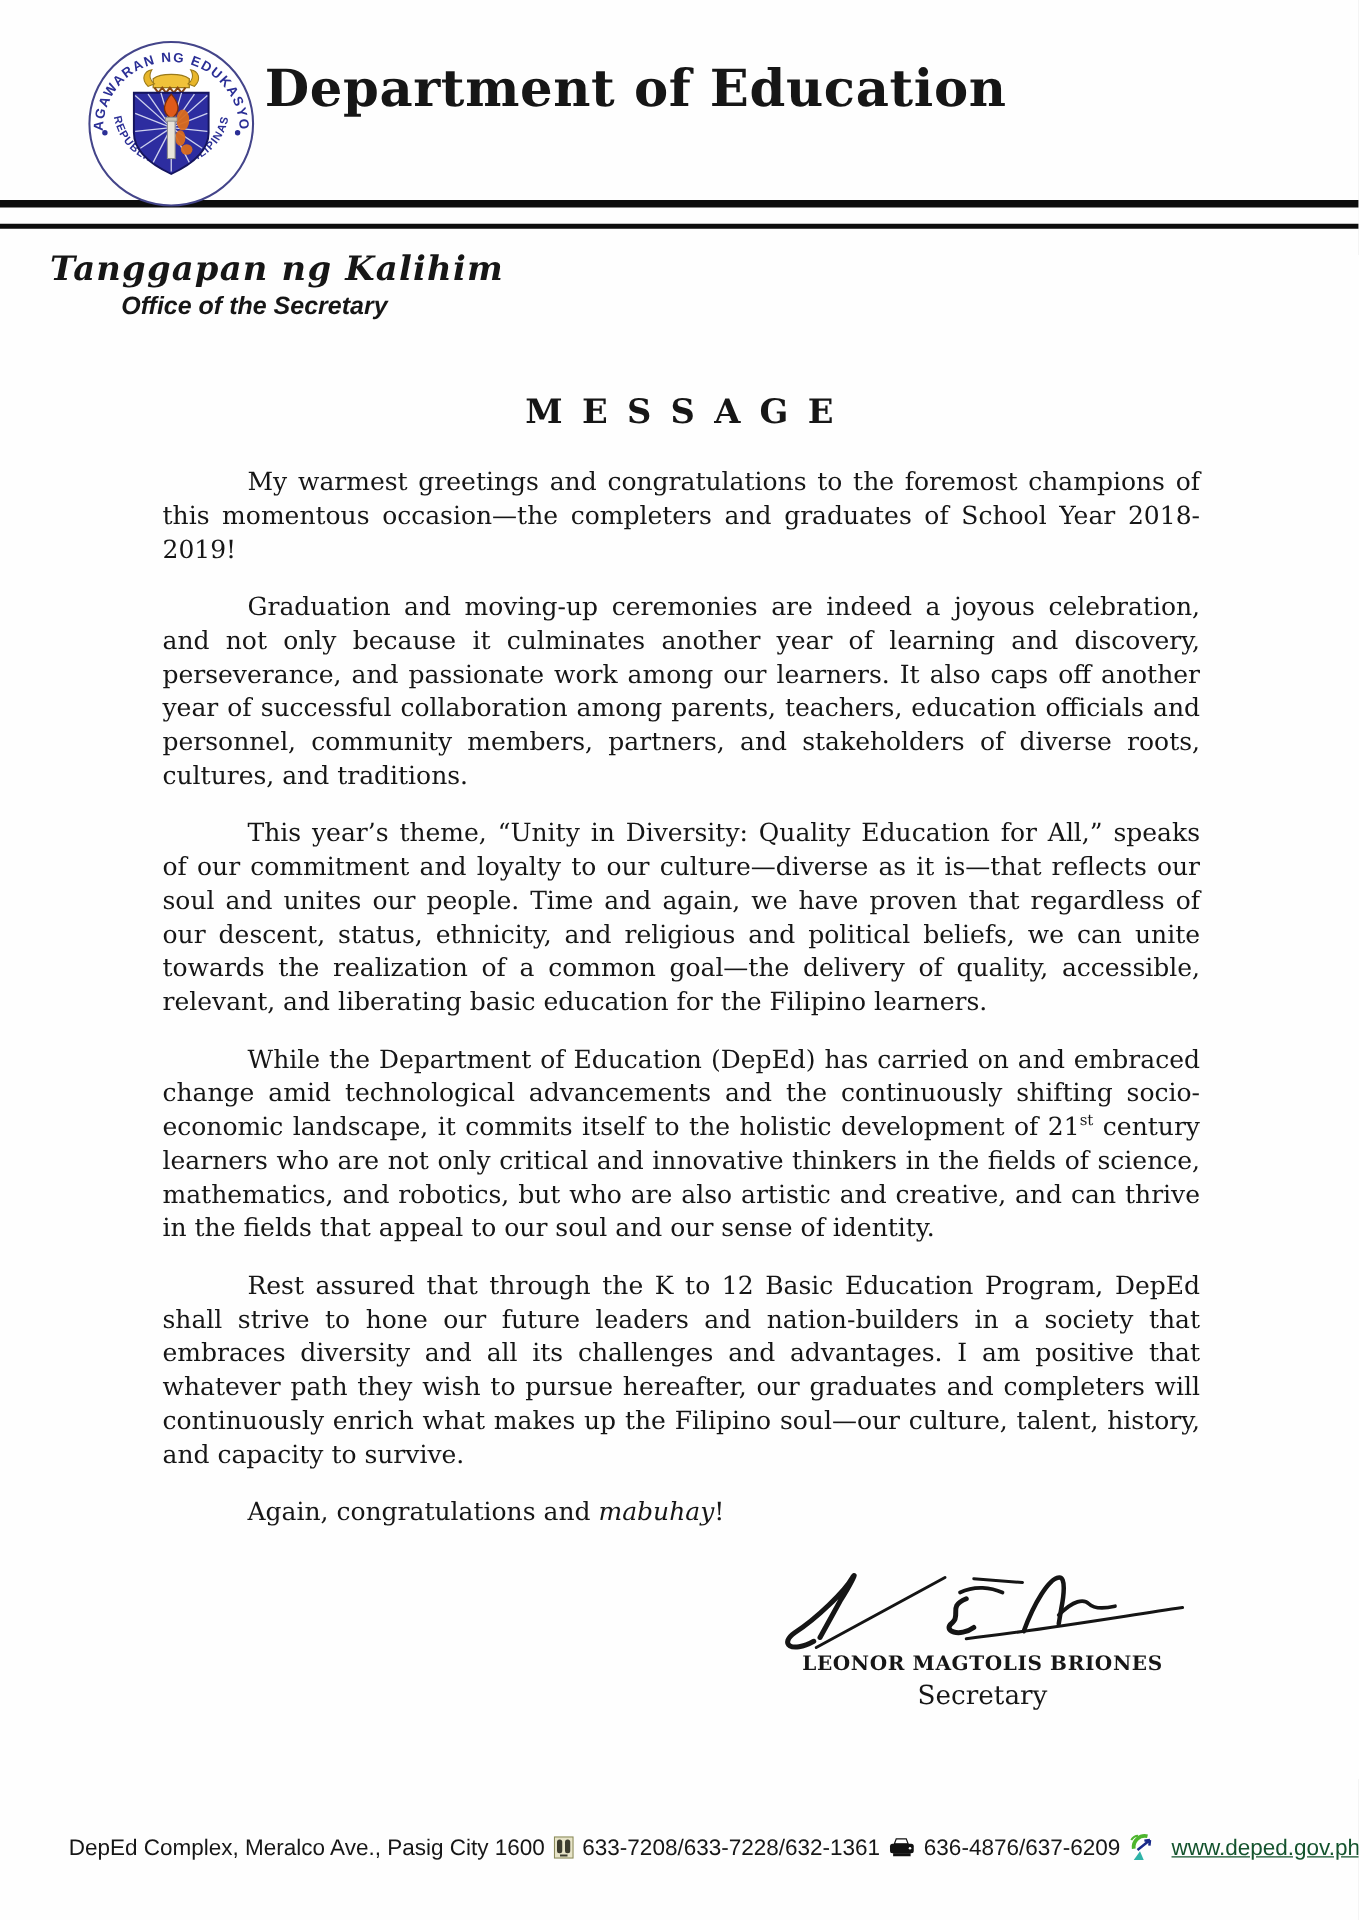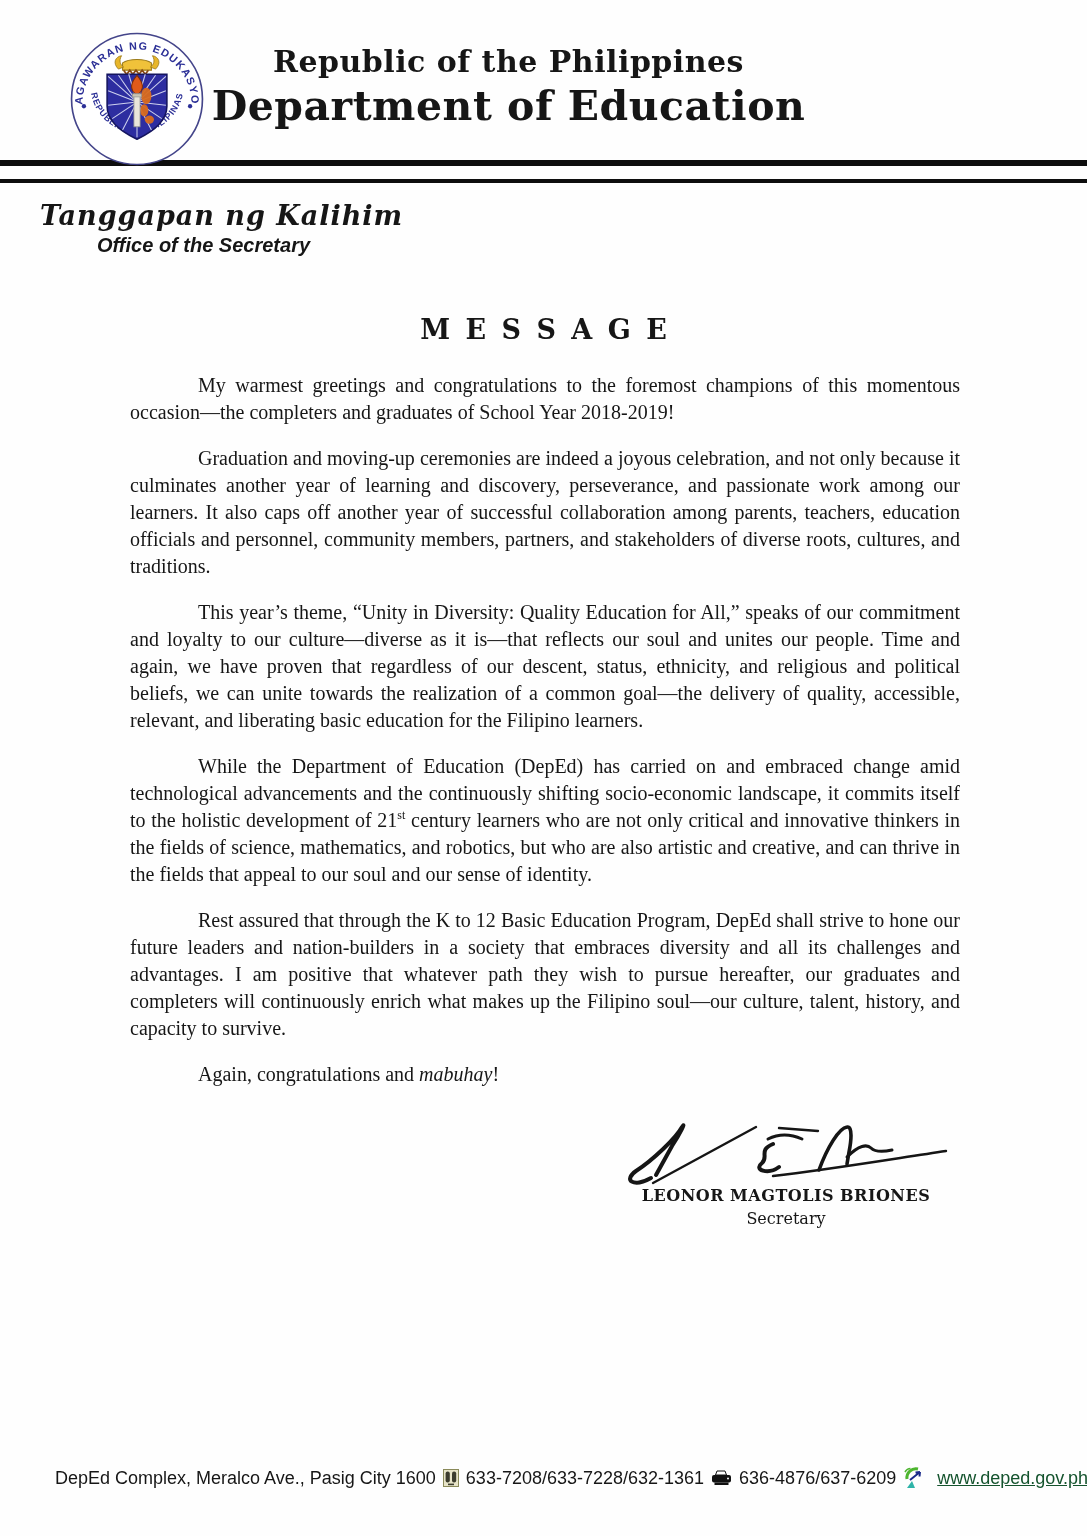--- a/index.html
+++ b/index.html
@@ -22,28 +22,28 @@
   
   .office { margin: 17px 0 0 40px; }
   .office-fil { font-style: italic; font-weight: bold; font-size: 27px; letter-spacing: 1px; }
   .office-eng { font-family: "Liberation Sans", sans-serif; font-style: italic; font-weight: bold;
                 font-size: 20px; margin: 3px 0 0 57px; }
   
   .content { margin: 0 127px 0 130px; }
   .msg-title { font-size: 27px; font-weight: bold; letter-spacing: 3px; text-align: center;
                margin: 57px 0 27px 0; }
   .body-par { font-size: 20px; line-height: 27px; text-align: justify; text-indent: 68px;
-              margin: 0 0 19px 0; font-family: Liberation Serif, serif; }
+              margin: 0 0 19px 0; }
   .body-par sup { font-size: 12px; line-height: 0; }
   .italic { font-style: italic; }
   
   .sig-block { width: 348px; margin: 30px 0 0 auto; text-align: center; }
   .sig-scrawl { display: block; margin: 0 auto -10px auto; }
   .sig-name { font-weight: bold; font-size: 16px; letter-spacing: 0.5px; white-space: nowrap; }
-  .sig-title { font-size: 16px; margin-top: 4px; }
+  .sig-title { font-size: 21px; margin-top: 4px; }
   
   .footer { position: absolute; left: 55px; top: 1466px; right: 15px;
             display: flex; align-items: center; gap: 7px;
             font-family: Liberation Sans, sans-serif; font-size: 18px; white-space: nowrap; }
   .footer .icon { display: inline-flex; align-items: center; }
   .weblink { color: #14532d; text-decoration: underline; cursor: pointer; margin-left: 3px; }
 </style>
 </head>
 <body>
 
@@ -93,21 +93,20 @@
 
         <ellipse cx="74" cy="62" rx="5" ry="8" fill="#d96c1e" opacity="0.95"></ellipse>
         <ellipse cx="72" cy="76" rx="4" ry="6" fill="#d96c1e" opacity="0.95"></ellipse>
         <ellipse cx="77" cy="85" rx="4.5" ry="4" fill="#d96c1e" opacity="0.95"></ellipse>
         <path d="M65 42 C 71 49 73 56 65 61 C 57 56 59 49 65 42 Z" fill="#e05a1a" stroke="#7a2d08" stroke-width="1"></path>
         <rect x="62" y="60" width="6" height="32" fill="#e9e5da" stroke="#8a8a8a" stroke-width="0.8"></rect>
         <rect x="60.5" y="60" width="9" height="3" fill="#c9c4b4" stroke="#8a8a8a" stroke-width="0.6"></rect>
       </svg>
     </div>
     <div class="htext">
-      <div class="republic">Republic of the Philippines</div>
       <div class="department">Department of Education</div>
     </div>
   </div>
 
   <div class="rule"></div>
 
   <div class="office">
     <div class="office-fil">Tanggapan ng Kalihim</div>
     <div class="office-eng">Office of the Secretary</div>
   </div>

